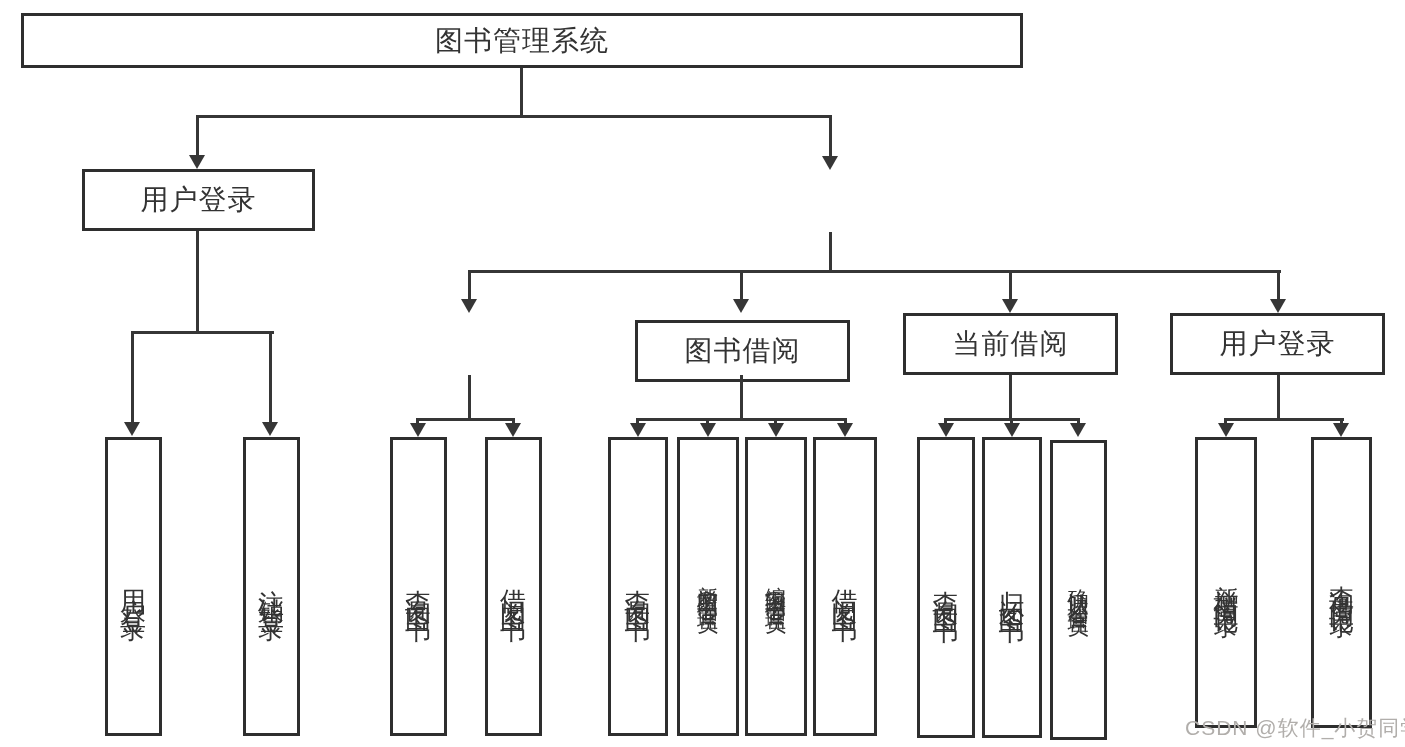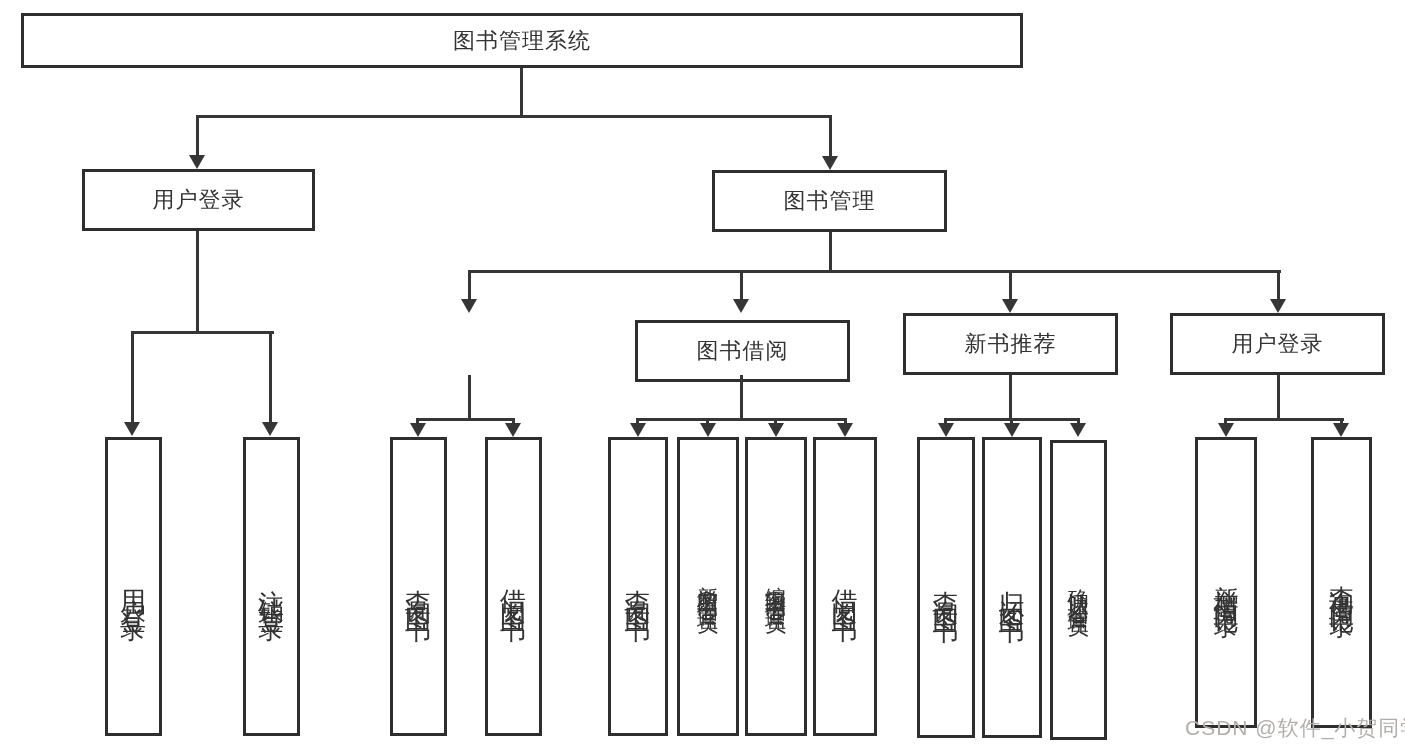--- a/index.html
+++ b/index.html
@@ -13,21 +13,21 @@
     color: #333333;
   }
   .box {
     position: absolute;
     box-sizing: border-box;
     border: 3px solid #2e2e2e;
     background: #ffffff;
     display: flex;
     align-items: center;
     justify-content: center;
-    font-size: 22px;
+    font-size: 28px;
     letter-spacing: 1px;
     color: #333333;
     white-space: nowrap;
   }
   .vbox {
     position: absolute;
     box-sizing: border-box;
     border: 3px solid #2e2e2e;
     background: #ffffff;
     display: flex;
@@ -73,23 +73,20 @@
   <div class="line" style="left:520px; top:68px; width:3px; height:50px;"></div>
   <div class="line" style="left:196px; top:115px; width:636px; height:3px;"></div>
   <div class="line" style="left:196px; top:115px; width:3px; height:41px;"></div>
   <div class="arrow" style="left:189px; top:155px;"></div>
   <div class="line" style="left:829px; top:115px; width:3px; height:41px;"></div>
   <div class="arrow" style="left:822px; top:156px;"></div>
 
   <div class="box" style="left:82px; top:169px; width:233px; height:62px;">
     <span>用户登录</span>
   </div>
-  <div class="box" style="left:712px; top:170px; width:235px; height:62px;">
-    <span>图书管理</span>
-  </div>
 
   <div class="line" style="left:196px; top:231px; width:3px; height:102px;"></div>
   <div class="line" style="left:131px; top:331px; width:143px; height:3px;"></div>
   <div class="line" style="left:131px; top:331px; width:3px; height:92px;"></div>
   <div class="arrow" style="left:124px; top:422px;"></div>
   <div class="line" style="left:269px; top:331px; width:3px; height:92px;"></div>
   <div class="arrow" style="left:262px; top:422px;"></div>
 
   <div class="line" style="left:829px; top:232px; width:3px; height:41px;"></div>
   <div class="line" style="left:468px; top:270px; width:813px; height:3px;"></div>
@@ -99,21 +96,21 @@
   <div class="arrow" style="left:733px; top:299px;"></div>
   <div class="line" style="left:1009px; top:270px; width:3px; height:29px;"></div>
   <div class="arrow" style="left:1002px; top:299px;"></div>
   <div class="line" style="left:1277px; top:270px; width:3px; height:29px;"></div>
   <div class="arrow" style="left:1270px; top:299px;"></div>
 
   <div class="box" style="left:635px; top:320px; width:215px; height:62px;">
     <span>图书借阅</span>
   </div>
   <div class="box" style="left:903px; top:313px; width:215px; height:62px;">
-    <span>新书推荐</span>
+    <span>当前借阅</span>
   </div>
   <div class="box" style="left:1170px; top:313px; width:215px; height:62px;">
     <span>用户登录</span>
   </div>
 
   <div class="line" style="left:468px; top:375px; width:3px; height:45px;"></div>
   <div class="line" style="left:416px; top:418px; width:99px; height:3px;"></div>
   <div class="line" style="left:416px; top:418px; width:3px; height:8px;"></div>
   <div class="arrow" style="left:410px; top:423px;"></div>
   <div class="line" style="left:512px; top:418px; width:3px; height:8px;"></div>

